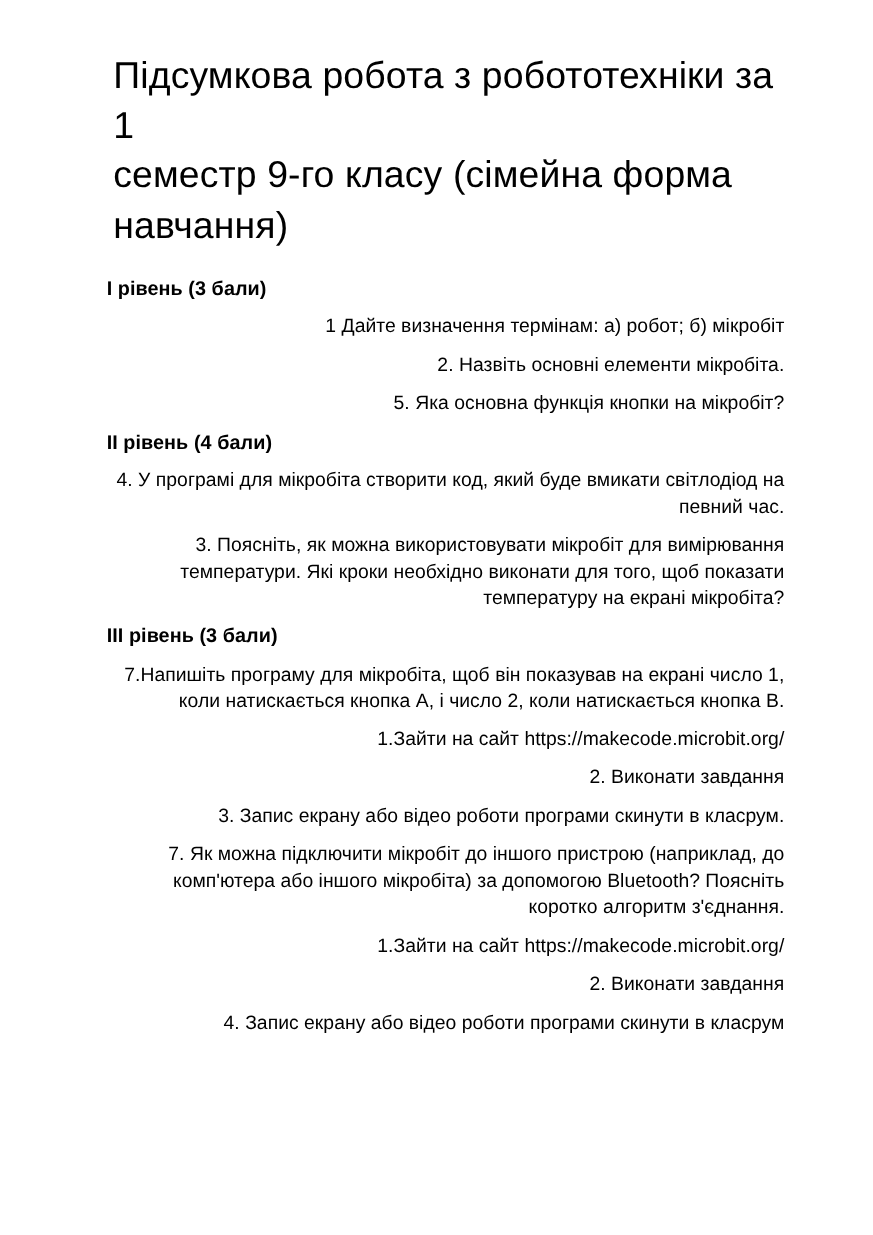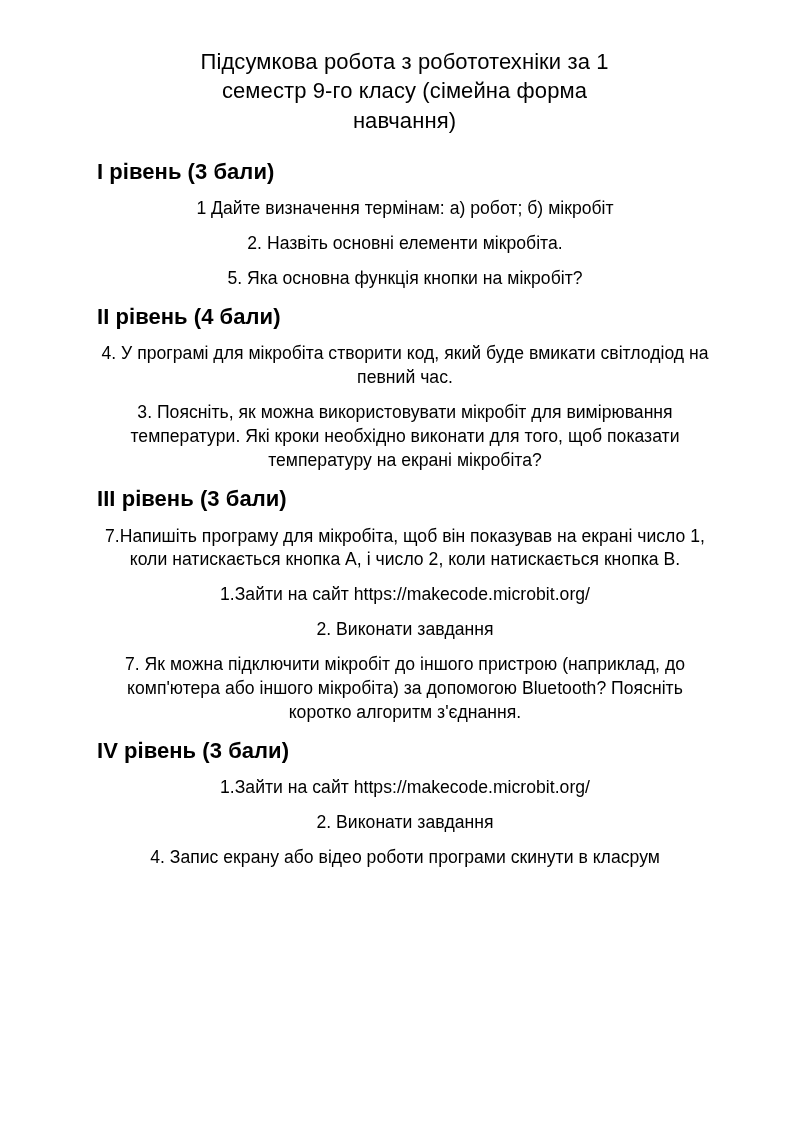--- a/index.html
+++ b/index.html
@@ -18,44 +18,43 @@
   .page {
     position: relative;
     width: 794px;
     height: 1123px;
     box-sizing: border-box;
     padding: 47px 82px 0 97px;
     background: #ffffff;
     overflow: hidden;
   }
   .doc-title {
-    font-size: 22px;
+    font-size: 34px;
     font-weight: 400;
     line-height: 1.33;
-    text-align: center;
     margin: 0 0 22px 0;
     padding: 0 6px;
     letter-spacing: 0.1px;
   }
   .content {
     width: 616px;
   }
   .level-heading {
-    font-size: 22px;
+    font-size: 18px;
     font-weight: 700;
     line-height: 1.34;
     margin: 0 0 11px 0;
     letter-spacing: 0.05px;
   }
   .para {
     font-size: 17.6px;
     font-weight: 400;
     line-height: 1.36;
     margin: 0 0 11px 0;
-    text-align: center;
+    text-align: right;
     letter-spacing: 0.02px;
     white-space: pre-wrap;
   }
   .para:last-child {
     margin-bottom: 0;
   }
 </style>
 </head>
 <body>
 
@@ -74,20 +73,20 @@
       <p class="para">1 Дайте визначення термінам: а) робот; б) мікробіт</p>
       <p class="para">2. Назвіть основні елементи мікробіта.</p>
       <p class="para">5. Яка основна функція кнопки на мікробіт?</p>
       <p class="level-heading">II рівень (4 бали)</p>
       <p class="para">4. У програмі для мікробіта створити код, який буде вмикати світлодіод на певний час.</p>
       <p class="para">3. Поясніть, як можна використовувати мікробіт для вимірювання температури. Які кроки необхідно виконати для того, щоб показати температуру на екрані мікробіта?</p>
       <p class="level-heading">III рівень (3 бали)</p>
       <p class="para">7.Напишіть програму для мікробіта, щоб він показував на екрані число 1, коли натискається кнопка A, і число 2, коли натискається кнопка B.</p>
       <p class="para">1.Зайти на сайт https://makecode.microbit.org/</p>
       <p class="para">2. Виконати завдання</p>
+      <p class="para">3. Запис екрану або відео роботи програми скинути в класрум.</p>
       <p class="para">7. Як можна підключити мікробіт до іншого пристрою (наприклад, до комп'ютера або іншого мікробіта) за допомогою Bluetooth? Поясніть коротко алгоритм з'єднання.</p>
-      <p class="level-heading">IV рівень (3 бали)</p>
       <p class="para">1.Зайти на сайт https://makecode.microbit.org/</p>
       <p class="para">2. Виконати завдання</p>
       <p class="para">4. Запис екрану або відео роботи програми скинути в класрум</p>
     </div>
 
 </div>
 
 </body></html>

